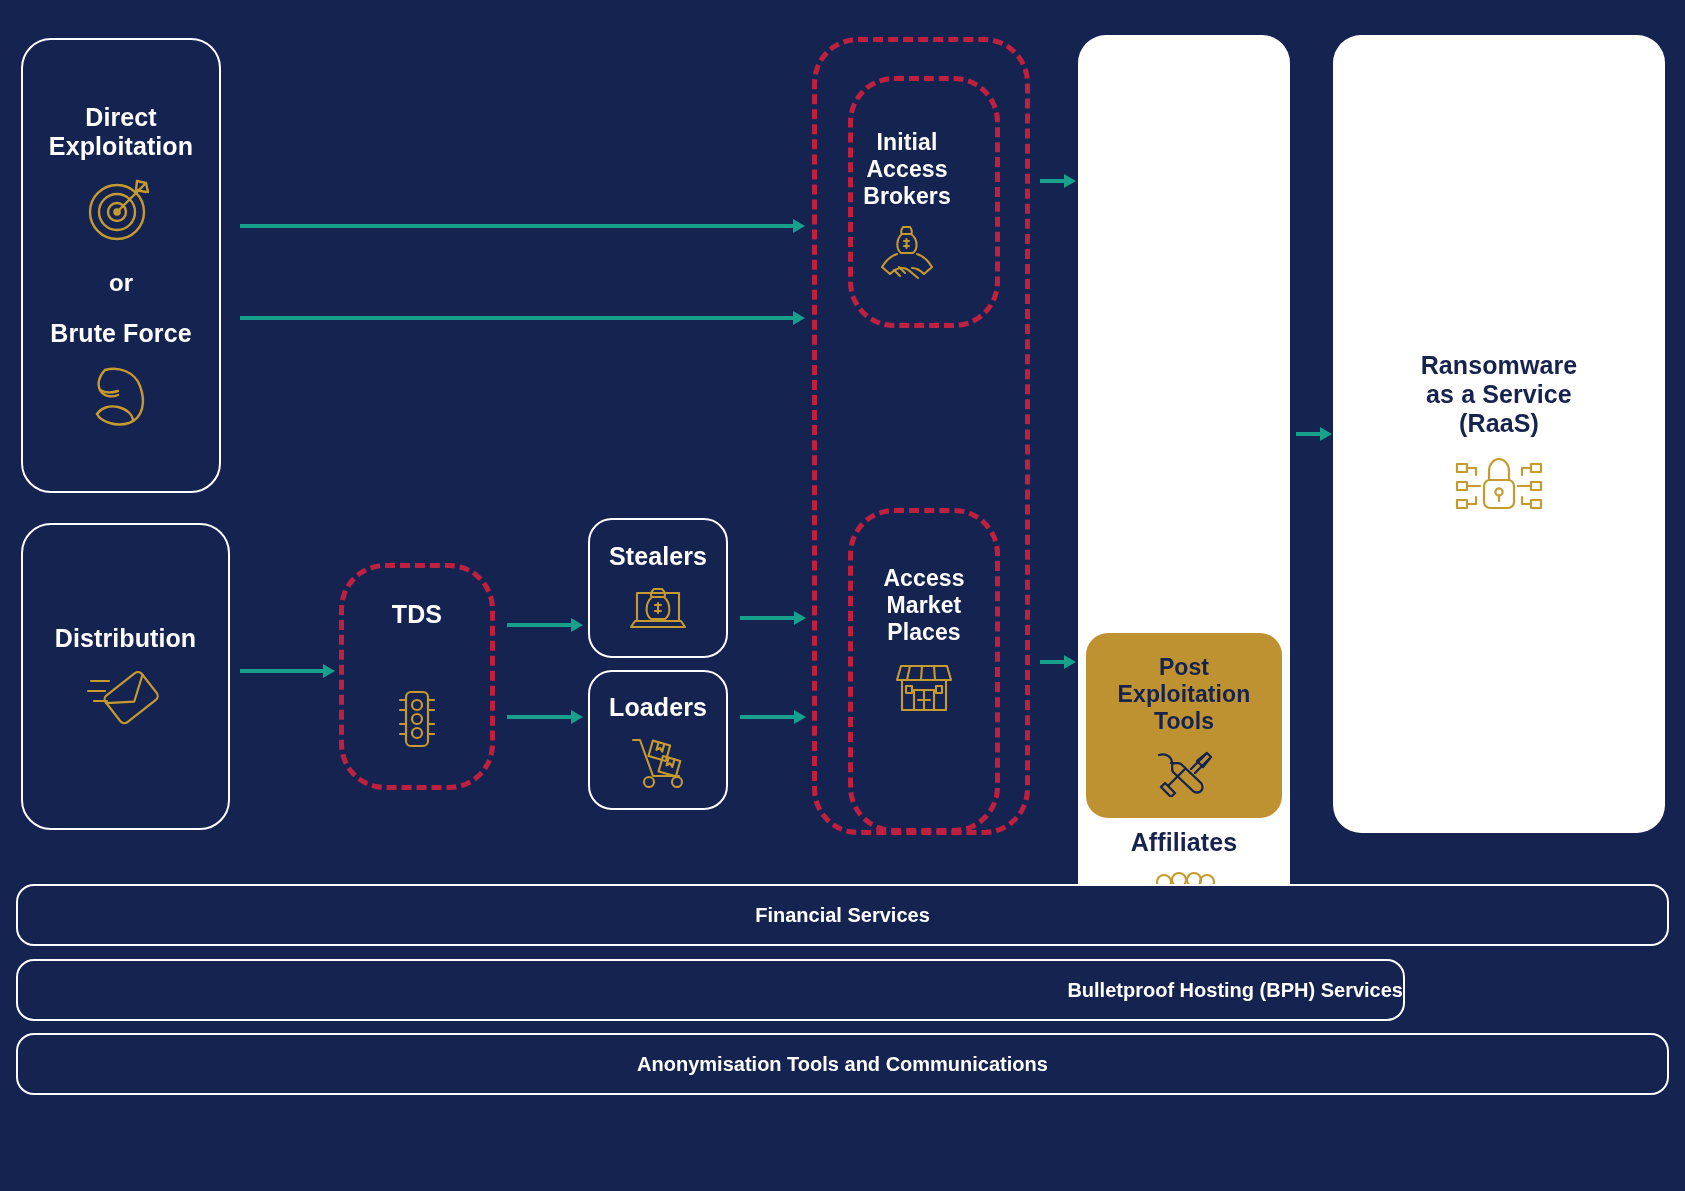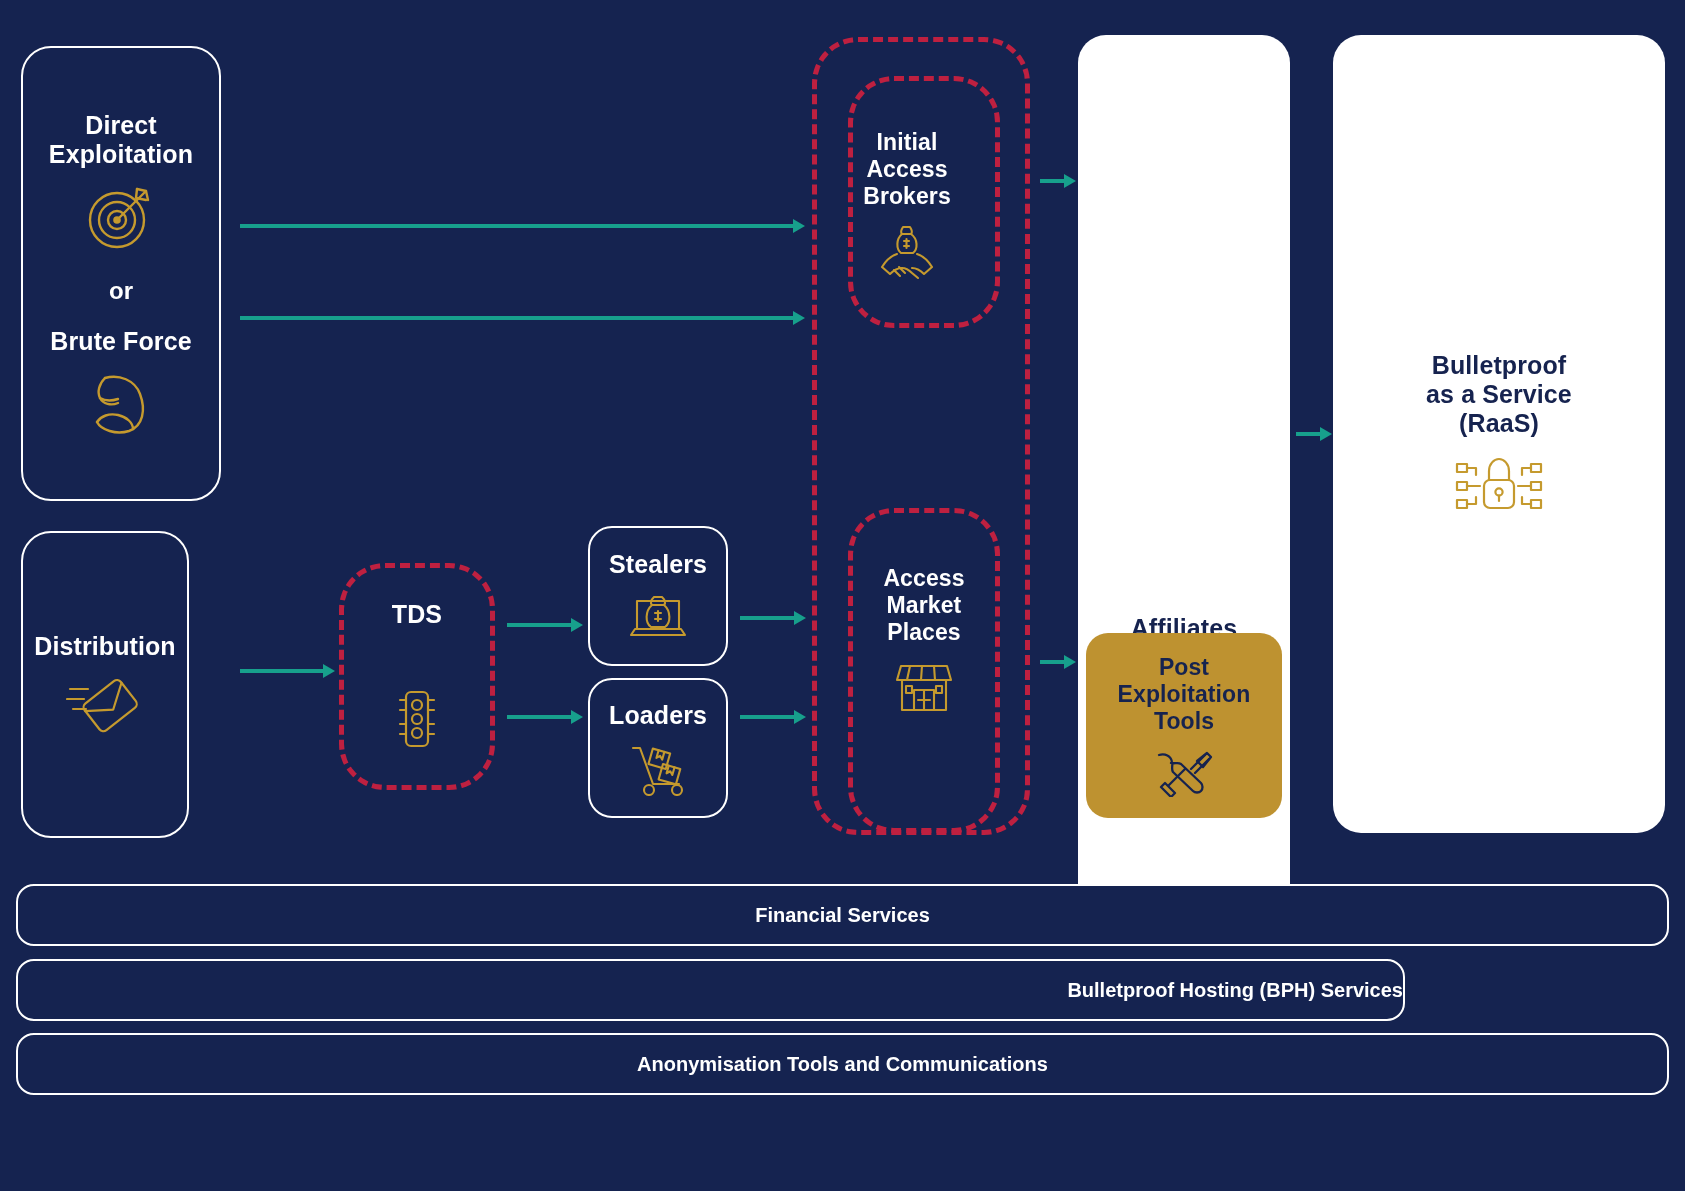--- a/index.html
+++ b/index.html
@@ -16,21 +16,20 @@
     position:absolute;
     box-sizing:border-box;
     display:flex;flex-direction:column;
     align-items:center;justify-content:center;
     text-align:center;
   }
   .node-outline{
     border:2.5px solid #ffffff;
     border-radius:30px;
     background:#152350;
-    margin-top:8px;
   }
   .node-white{
     background:#ffffff;
     border-radius:28px;
   }
   .node-gold{
     background:#BE9230;
     border-radius:22px;
   }
   .node-plain{background:transparent;}
@@ -112,21 +111,21 @@
     <span class="icon">
       <svg width="72" height="66" viewBox="0 0 72 66" fill="none" stroke="#C59A2E" stroke-width="2.4" stroke-linecap="round" stroke-linejoin="round">
         <path d="M20 8 C34 4 50 10 55 24 C61 40 58 56 44 61 C31 65 16 60 12 52"></path>
         <path d="M20 8 C14 14 12 22 15 28 C18 34 26 36 33 33"></path>
         <path d="M12 52 C16 46 24 43 33 45 C42 47 48 53 48 59"></path>
         <path d="M15 28 C20 31 27 31 33 29"></path>
       </svg>
     </span>
   </div>
 
-  <div class="node node-outline" style="left:21px;top:523px;width:168px;height:307px;">
+  <div class="node node-outline" style="left:21px;top:523px;width:209px;height:307px;">
     <div class="label l26">Distribution</div>
     <span class="icon">
       <svg width="78" height="62" viewBox="0 0 78 62" fill="none" stroke="#C59A2E" stroke-width="2.2" stroke-linecap="round" stroke-linejoin="round">
         <g transform="rotate(-38 44 32)">
           <rect x="22" y="14" width="46" height="34" rx="5"></rect>
           <path d="M22 20 L45 36 L68 20"></path>
         </g>
         <path d="M4 14 H22"></path>
         <path d="M1 24 H18"></path>
         <path d="M7 34 H20"></path>
@@ -206,21 +205,21 @@
         <path d="M17 6 L14 20 M29 6 L28 20 M41 6 L42 20"></path>
         <path d="M9 20 V50 H53 V20"></path>
         <rect x="21" y="30" width="20" height="20"></rect>
         <path d="M31 30 V50 M25 40 H37"></path>
         <rect x="13" y="26" width="6" height="7"></rect>
         <rect x="43" y="26" width="6" height="7"></rect>
       </svg>
     </span>
   </div>
 
-  <div class="node node-white" style="left:1078px;top:35px;width:212px;height:894px;justify-content:center;">
+  <div class="node node-white" style="left:1078px;top:35px;width:212px;height:894px;justify-content:flex-end;">
     <div style="height:365px;"></div>
     <div class="label label-dark l26">Affiliates</div>
     <span class="icon">
       <svg width="72" height="58" viewBox="0 0 72 58" fill="none" stroke="#C59A2E" stroke-width="2.1" stroke-linecap="round" stroke-linejoin="round">
         <circle cx="16" cy="11" r="7"></circle>
           <circle cx="31" cy="9" r="7"></circle>
         <circle cx="46" cy="9" r="7"></circle>
           <circle cx="59" cy="11" r="7"></circle>
         <path d="M6 54 V28 C6 23 10 20 16 20 C22 20 26 23 26 28 V54"></path>
         <path d="M21 54 V26 C21 21 25 18 31 18 C37 18 41 21 41 26 V54"></path>
@@ -240,21 +239,21 @@
         <path d="M4 6 C10 4 16 7 17 13 C18 17 16 20 18 23 L38 42 C40 44 44 44 46 42 C48 40 48 36 46 34 L26 15 C23 13 20 15 16 14"></path>
         <path d="M50 6 L36 20 M54 10 L40 24"></path>
         <path d="M52 4 L56 8 L48 18 L42 12 Z"></path>
         <path d="M20 44 L10 34 L6 38 L16 48 Z"></path>
         <path d="M30 20 L14 36"></path>
       </svg>
     </span>
   </div>
 
   <div class="node node-white" style="left:1333px;top:35px;width:332px;height:798px;">
-    <div class="label label-dark l26">Bulletproof
+    <div class="label label-dark l26">Ransomware
 as a Service
 (RaaS)</div>
     <span class="icon">
       <svg width="96" height="66" viewBox="0 0 96 66" fill="none" stroke="#C59A2E" stroke-width="2.2" stroke-linecap="round" stroke-linejoin="round">
         <path d="M38 28 V19 C38 12 43 7 48 7 C53 7 58 12 58 19 V28"></path>
         <rect x="33" y="28" width="30" height="28" rx="6"></rect>
         <circle cx="48" cy="40" r="3.6"></circle>
         <path d="M48 43.5 V49"></path>
         <rect x="6" y="12" width="10" height="8"></rect>
         <rect x="6" y="30" width="10" height="8"></rect>

